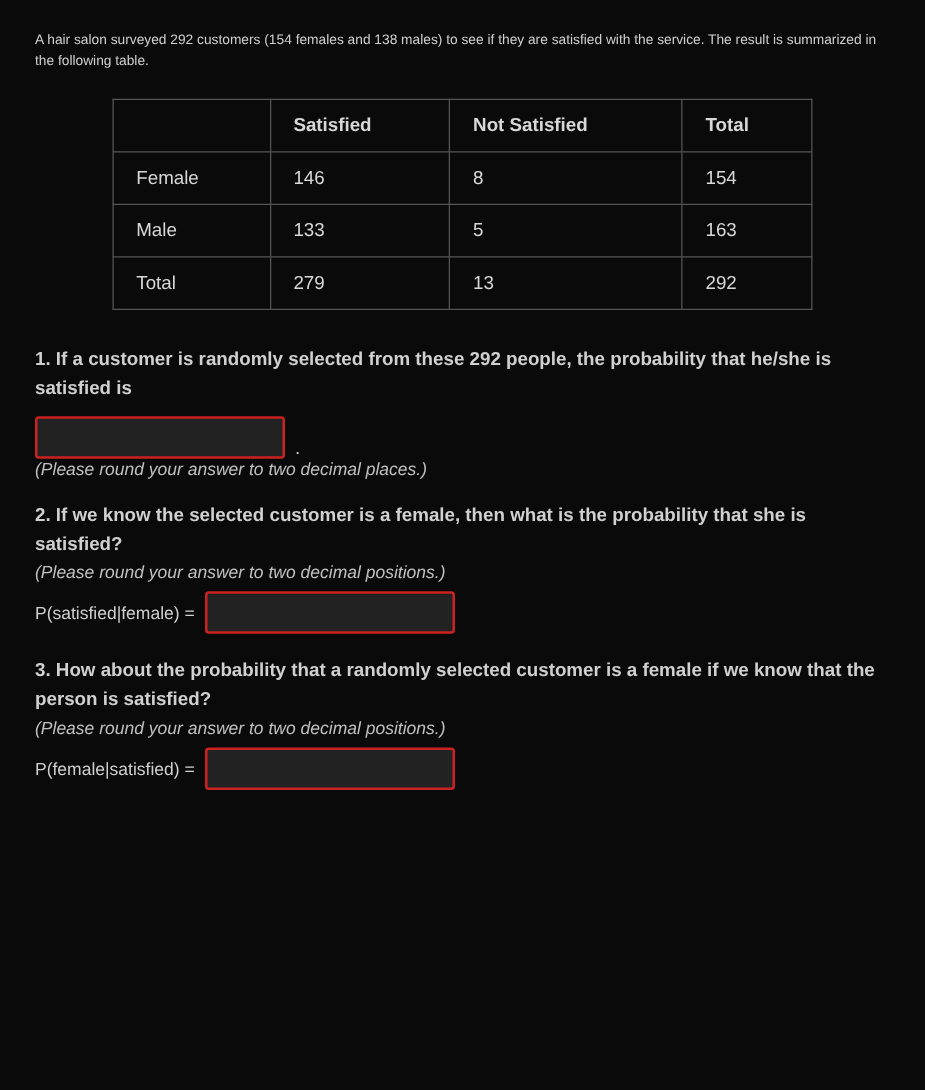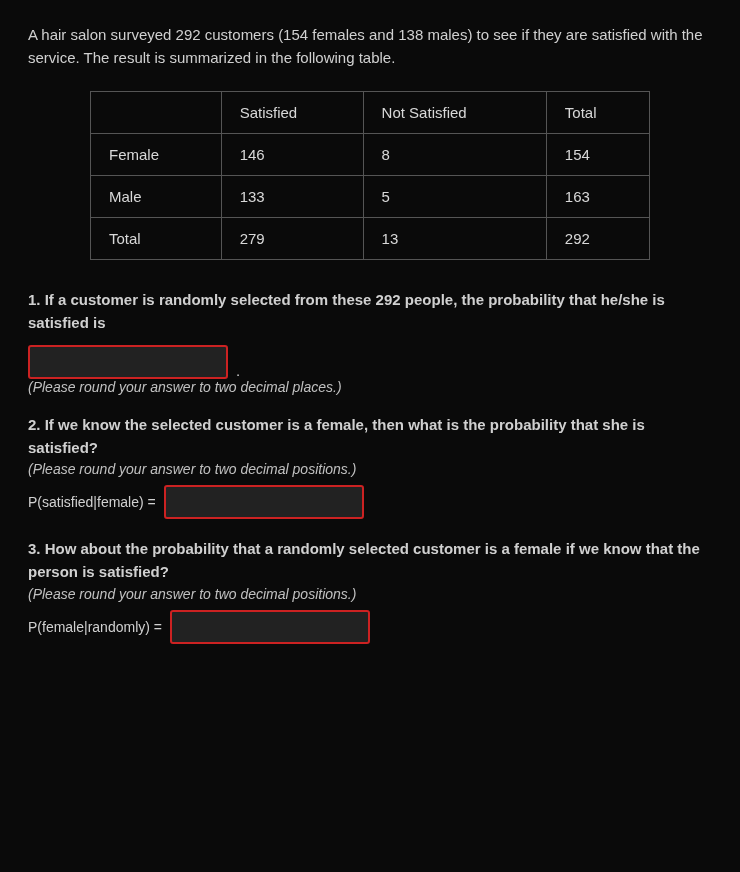--- a/index.html
+++ b/index.html
@@ -11,21 +11,21 @@
     body {
       width: 740px;
       min-height: 872px;
       background-color: #0a0a0a;
       font-family: Arial, sans-serif;
       color: #e0e0e0;
       padding: 24px 28px;
     }
 
     .intro-text {
-      font-size: 15px;
+      font-size: 11px;
       line-height: 1.5;
       color: #d0d0d0;
       margin-bottom: 22px;
       max-width: 680px;
     }
 
     .table-container {
       margin: 0 auto 28px auto;
       width: 560px;
     }
@@ -38,21 +38,21 @@
 
     table th, table td {
       border: 1.5px solid #555;
       padding: 12px 18px;
       font-size: 15px;
       color: #d8d8d8;
       text-align: left;
     }
 
     table thead th {
-      font-weight: normal;
+      font-weight: bold;
       background: transparent;
     }
 
     table tbody td {
       background: transparent;
     }
 
     .question-block {
       margin-bottom: 18px;
     }
@@ -165,16 +165,16 @@
   <div class="answer-row">
     <span class="answer-label">P(satisfied|female) =</span>
     <input class="answer-input" type="text" style="">
   </div>
 </div>
 
 <div class="question-block">
   <p class="question-text">3. How about the probability that a randomly selected customer is a female if we know that the person is satisfied?</p>
   <p class="italic-note">(Please round your answer to two decimal positions.)</p>
   <div class="answer-row">
-    <span class="answer-label">P(female|randomly) =</span>
+    <span class="answer-label">P(female|satisfied) =</span>
     <input class="answer-input" type="text" style="">
   </div>
 </div>
 
 </body></html>

